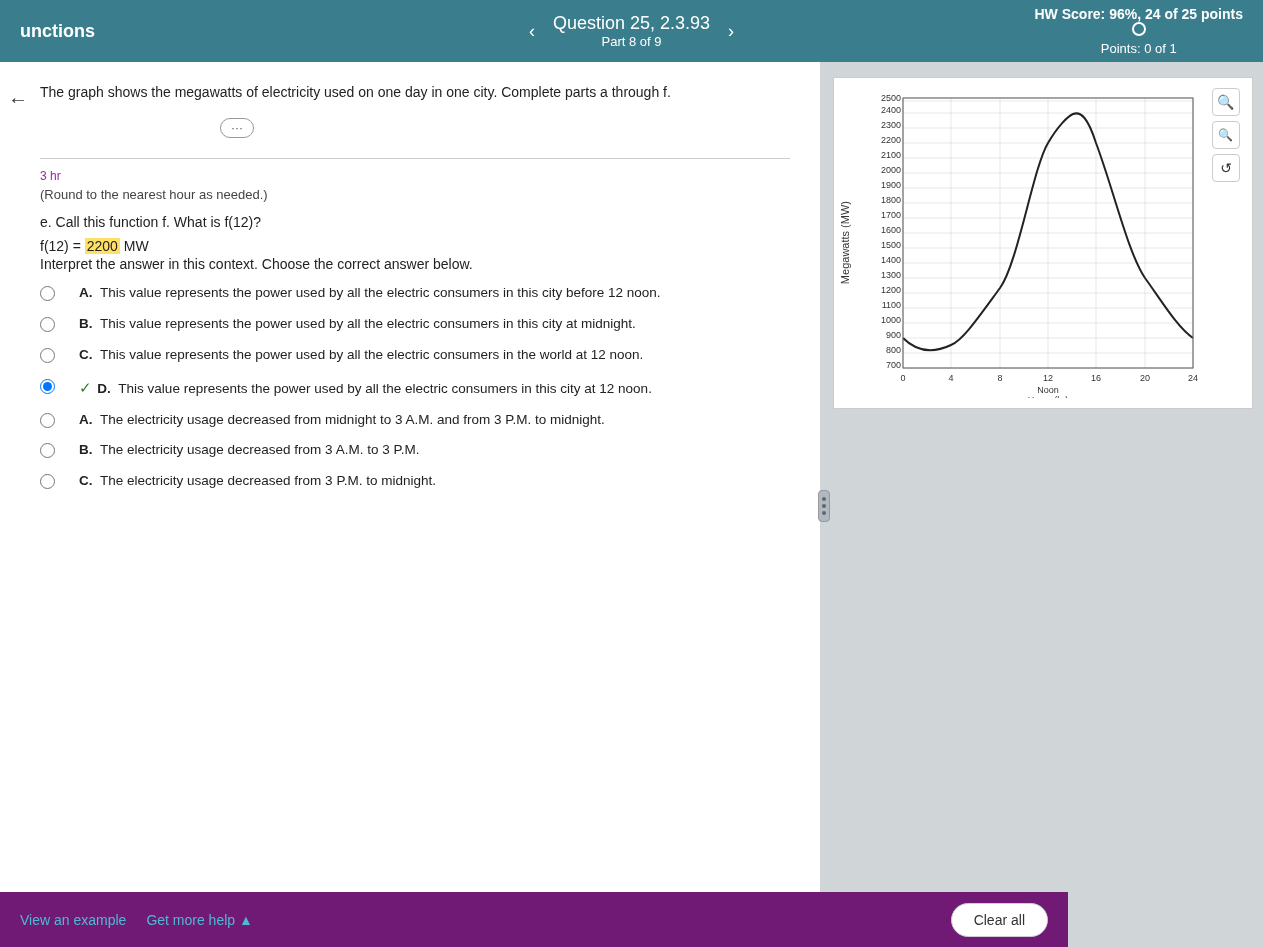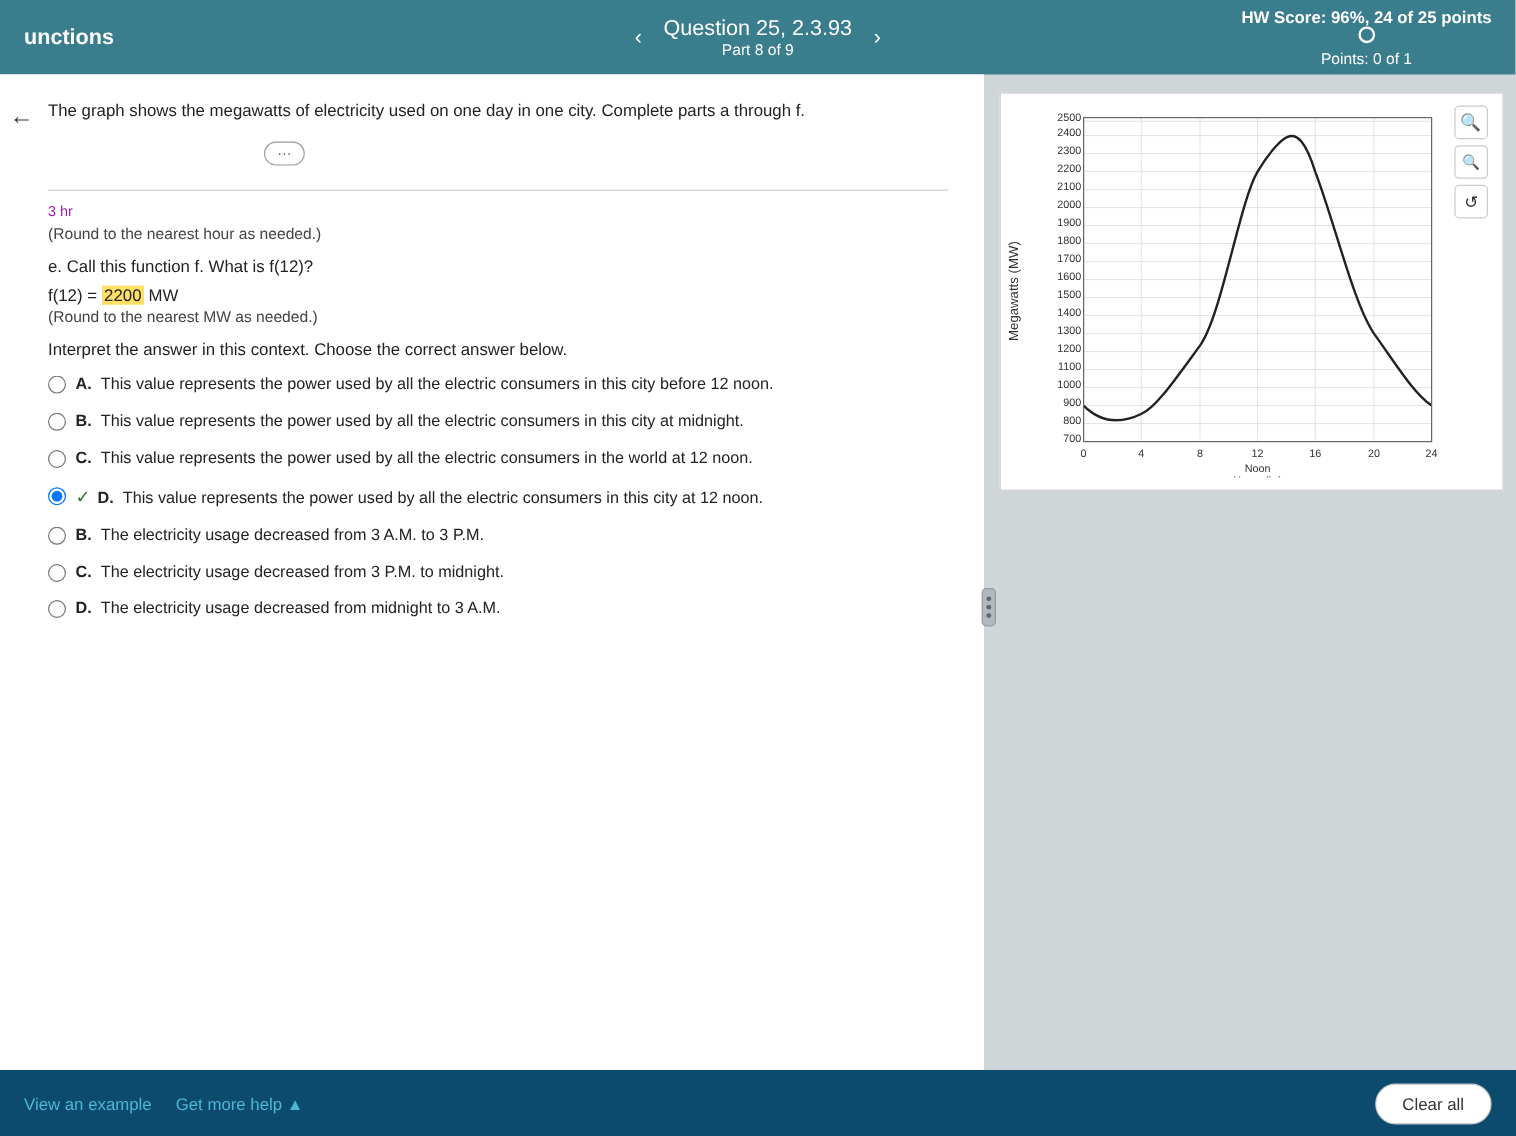--- a/index.html
+++ b/index.html
@@ -169,21 +169,21 @@
       margin-left: 20px;
       margin-bottom: 12px;
     }
 
     
     .radio-option {
       display: flex;
       align-items: flex-start;
       margin-left: 20px;
       margin-bottom: 12px;
-      gap: 8px;
+      gap: 24px;
     }
     .radio-option input[type="radio"] {
       margin-top: 2px;
       cursor: pointer;
       width: 15px;
       height: 15px;
       flex-shrink: 0;
     }
     .radio-label {
       font-size: 13.5px;
@@ -263,23 +263,23 @@
       text-align: center;
       margin-right: 2px;
       align-self: center;
     }
 
     
     .bottom-bar {
       position: fixed;
       bottom: 0;
       left: 0;
-      width: 1263px;
+      width: 1068px;
       height: 55px;
-      background: #0c4a6e;
+      background: #701a75;
       display: flex;
       align-items: center;
       justify-content: space-between;
       padding: 0 20px;
     }
     .bottom-links {
       display: flex;
       gap: 20px;
     }
     .bottom-link {
@@ -351,21 +351,20 @@
     <hr class="divider">
 
     <p class="answer-text">3 hr</p>
     <p class="answer-note">(Round to the nearest hour as needed.)</p>
 
     <p class="sub-question">e. Call this function f. What is f(12)?</p>
 
     <p class="sub-answer">
       f(12) = <span class="highlight">2200</span> MW
     </p>
-    <p class="sub-answer-note">(Round to the nearest MW as needed.)</p>
 
     <p class="interpret-label">Interpret the answer in this context. Choose the correct answer below.</p>
 
     
     <div class="radio-option">
       <input type="radio" name="interpret" style="">
       <span class="radio-label">
         <span class="radio-letter">A.</span>
         <span>This value represents the power used by all the electric consumers in this city before 12 noon.</span>
       </span>
@@ -391,44 +390,44 @@
       <input type="radio" name="interpret" checked="" style="">
       <span class="radio-label">
         <span class="checkmark-d">✓</span>
         <span class="radio-letter">D.</span>
         <span>This value represents the power used by all the electric consumers in this city at 12 noon.</span>
       </span>
     </div>
 
 
     
+    <div class="radio-option">
+      <input type="radio" name="partf" style="">
+      <span class="radio-label">
+        <span class="radio-letter">A.</span>
+        <span>The electricity usage decreased from midnight to 3 A.M. and from 3 P.M. to midnight.</span>
+      </span>
+    </div>
 
     <div class="radio-option">
       <input type="radio" name="partf" style="">
       <span class="radio-label">
         <span class="radio-letter">B.</span>
         <span>The electricity usage decreased from 3 A.M. to 3 P.M.</span>
       </span>
     </div>
 
     <div class="radio-option">
       <input type="radio" name="partf" style="">
       <span class="radio-label">
         <span class="radio-letter">C.</span>
         <span>The electricity usage decreased from 3 P.M. to midnight.</span>
       </span>
     </div>
 
-    <div class="radio-option">
-      <input type="radio" name="partf" style="">
-      <span class="radio-label">
-        <span class="radio-letter">D.</span>
-        <span>The electricity usage decreased from midnight to 3 A.M.</span>
-      </span>
-    </div>
 
     
     <div class="drag-handle">
       <div class="drag-dot"></div>
         <div class="drag-dot"></div>
         <div class="drag-dot"></div>
     </div>
   </div>
 
   <div class="right-panel">

